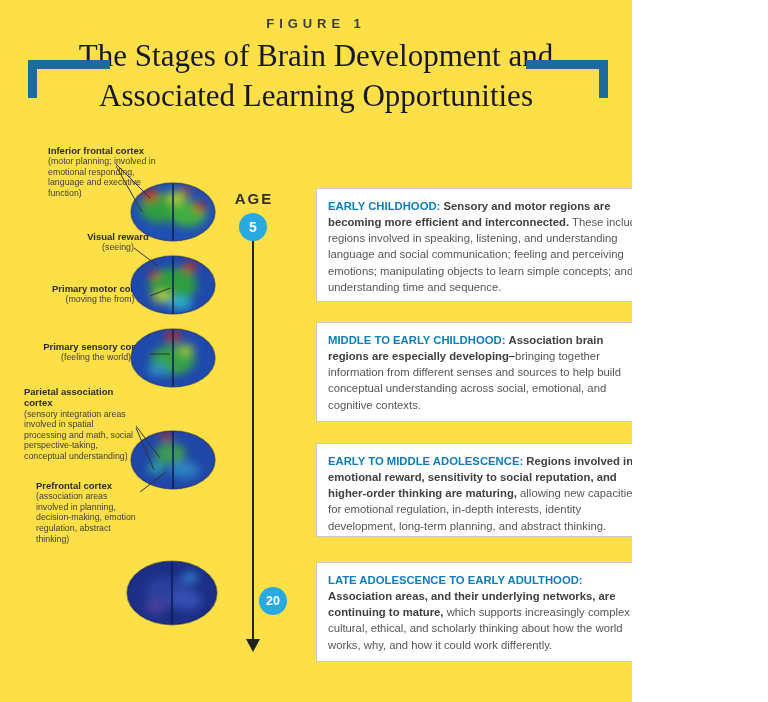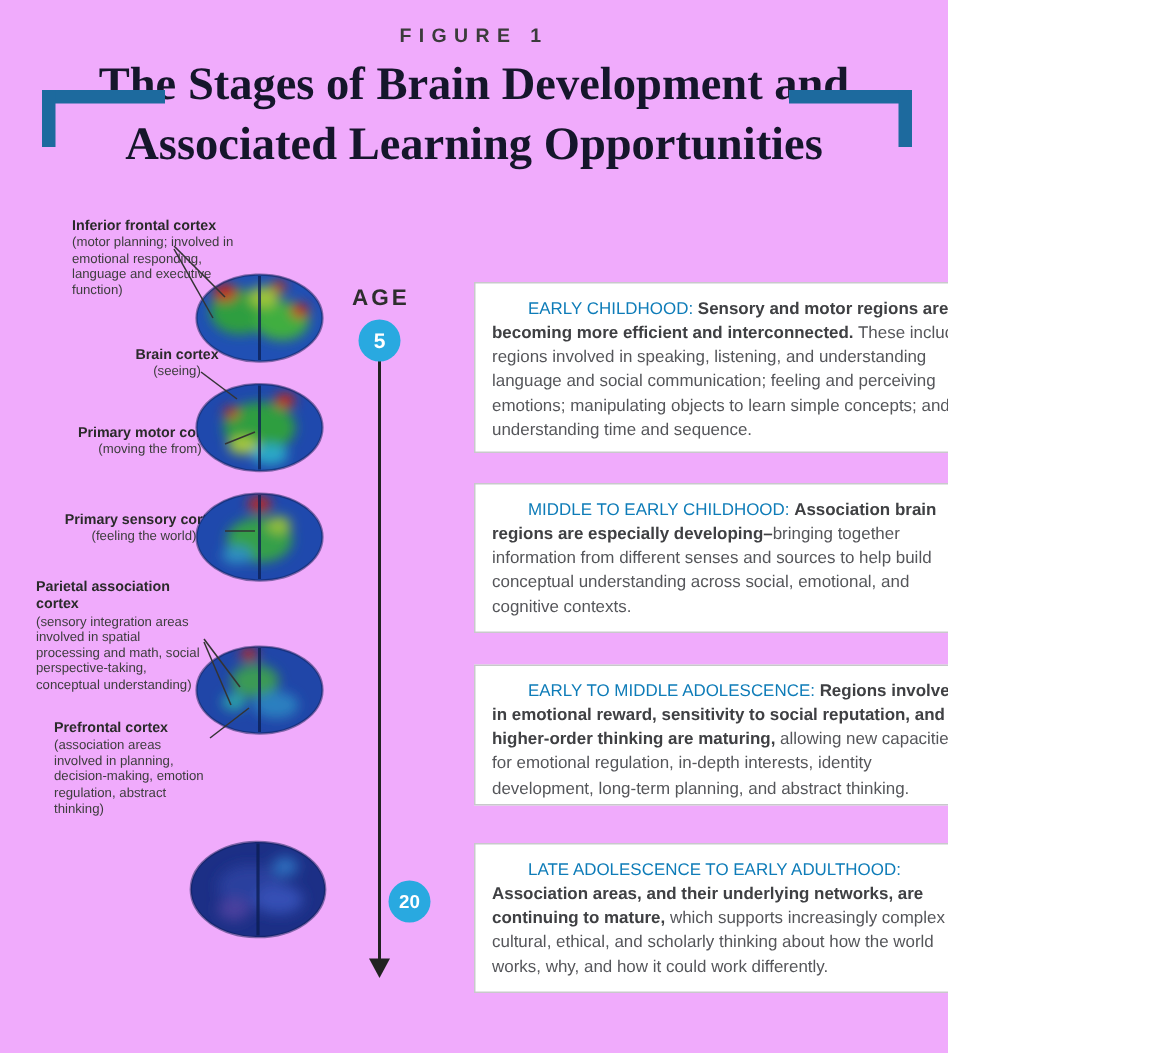--- a/index.html
+++ b/index.html
@@ -1,37 +1,37 @@
 <!DOCTYPE html>
 <html><head>
 <meta charset="utf-8">
 <style>
   * { box-sizing: border-box; margin: 0; padding: 0; }
   html,body { background:#ffffff; }
   .page {
     position: relative;
     width: 632px;
     height: 702px;
-    background: #f0abfc;
+    background: #fde047;
     font-family: "Liberation Sans", sans-serif;
     overflow: hidden;
   }
 
   
   .kicker {
     position: absolute; top: 16px; left: 0; width: 100%;
     text-align: center;
     font-size: 13px; font-weight: bold; letter-spacing: 0.38em;
     color: #3b3b3b;
   }
   .title {
     position: absolute; top: 36px; left: 0; width: 100%;
     text-align: center;
     font-family: "Liberation Serif", serif;
-    font-weight: bold;
+    font-weight: normal;
     font-size: 31px;
     line-height: 1.28;
     color: #15162b;
   }
   .bracket-left {
     position: absolute; left: 28px; top: 60px;
     width: 82px; height: 38px;
     border-top: 9px solid #1d6a9e;
     border-left: 9px solid #1d6a9e;
   }
@@ -99,21 +99,21 @@
   .sb-1 { top: 188px; height: 114px; }
   .sb-2 { top: 322px; height: 100px; }
   .sb-3 { top: 443px; height: 94px;  }
   .sb-4 { top: 562px; height: 100px; }
 
   .stage-text {
     padding: 9px 100px 9px 11px;
     font-size: 11.3px; line-height: 1.43;
     color: #55565a;
   }
-  .stage-heading { color: #0e7cb8; font-weight: normal; margin-left: 24px; }
+  .stage-heading { color: #0e7cb8; font-weight: bold; }
   .stage-bold    { color: #3f4043; font-weight: bold; }
   .stage-body    { color: #55565a; }
 
   .photo {
     position: absolute; right: 9px; top: 50%;
     transform: translateY(-50%);
     width: 77px; height: 77px; border-radius: 50%;
     box-shadow: 0 0 0 2px #ebebeb;
   }
   .photo-1 {
@@ -159,21 +159,21 @@
     <div>Associated Learning Opportunities</div>
   </div>
   <div class="bracket-left"></div>
   <div class="bracket-right"></div>
 
   <div class="brain-label bl-1">
     <div class="bl-name">Inferior frontal cortex</div>
     <div class="bl-desc">(motor planning; involved in emotional responding, language and executive function)</div>
   </div>
   <div class="brain-label bl-2">
-    <div class="bl-name">Brain cortex</div>
+    <div class="bl-name">Visual reward</div>
     <div class="bl-desc">(seeing)</div>
   </div>
   <div class="brain-label bl-3">
     <div class="bl-name">Primary motor cortex</div>
     <div class="bl-desc">(moving the from)</div>
   </div>
   <div class="brain-label bl-4">
     <div class="bl-name">Primary sensory cortex</div>
     <div class="bl-desc">(feeling the world)</div>
   </div>

